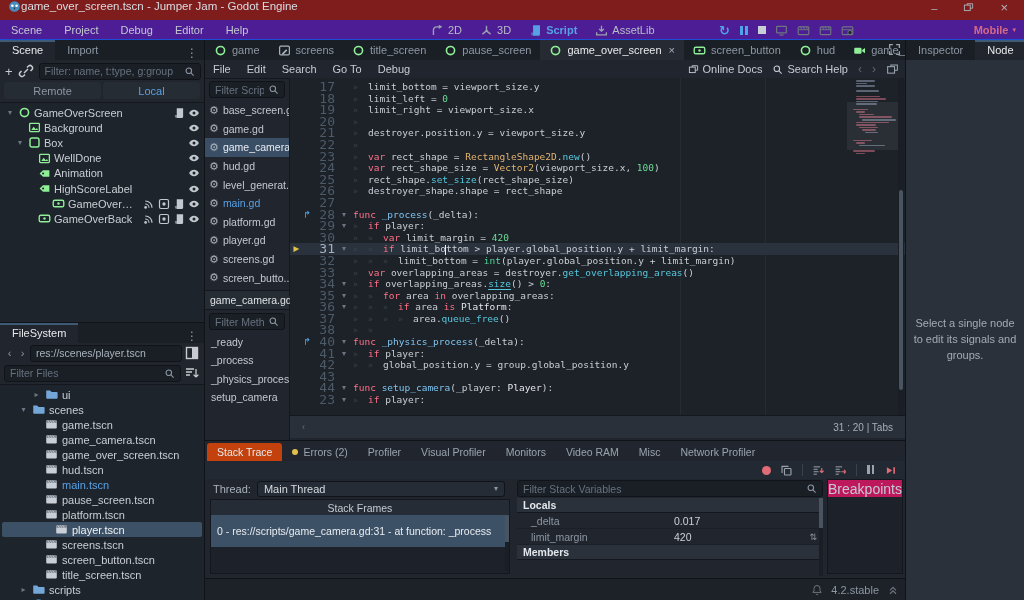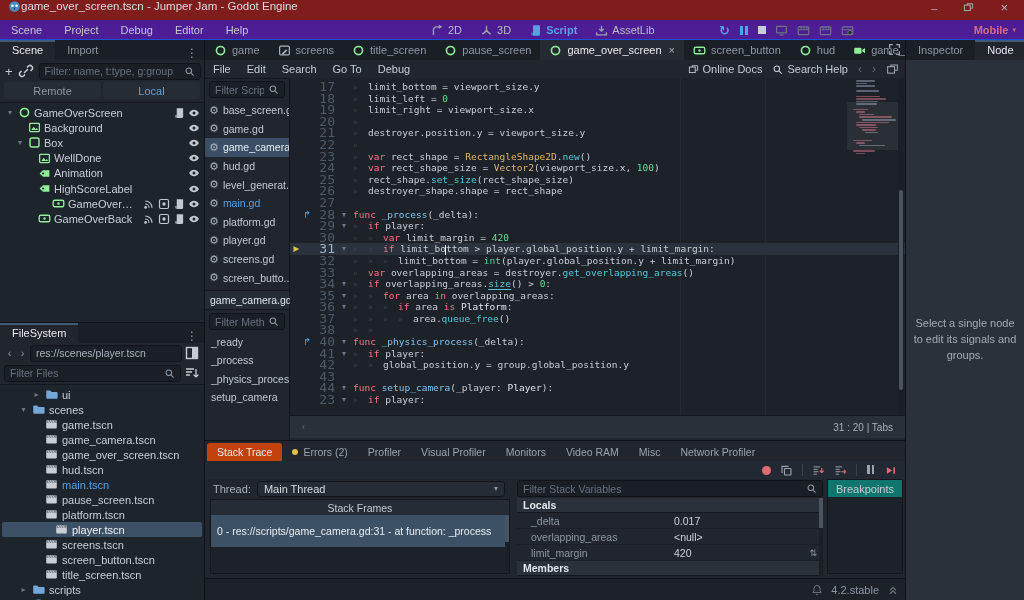--- a/index.html
+++ b/index.html
@@ -132,21 +132,21 @@
 #sf-scroll .thumb{position:absolute;top:0;left:0;right:0;height:26px;background:#4a5460}
 #vars{position:absolute;left:312px;top:57px;width:306px;height:78px;overflow:hidden}
 .vhdr{height:15px;background:#2a313b;display:flex;align-items:center;padding:0 6px;color:#e3e7ec;font-weight:bold;font-size:10.5px;border-bottom:1px solid #14181e}
 .lrow{height:16px;display:flex;align-items:center;font-size:10.5px;border-bottom:1px solid #1b2028}
 .lrow .ln{width:50%;padding-left:14px;color:#8c96a2;white-space:nowrap}
 .lrow .lv{flex:1;color:#ccd1d8;display:flex;align-items:center;padding-left:4px}
 .lrow .stepper{margin-left:auto;padding-right:6px;color:#8b95a2;font-size:9px}
 #vars-scroll{position:absolute;left:614px;top:57px;width:4px;height:78px;background:#1a1f25}
 #vars-scroll .thumb{position:absolute;top:0;left:0;right:0;height:30px;background:#4a5460}
 #breakpoints{position:absolute;left:622px;top:38px;width:76px;height:95px;background:#1d222a;border:1px solid #14181e}
-#breakpoints .hdr{height:17px;background:#0f766e;display:flex;align-items:center;justify-content:center;color:#c6cbd2;font-size:11px}
+#breakpoints .hdr{height:17px;background:#be185d;display:flex;align-items:center;justify-content:center;color:#c6cbd2;font-size:14px}
 
 #bottom-bar{position:absolute;left:0;right:0;bottom:0;height:22px;background:#1d2228;border-top:1px solid #0f1216;display:flex;align-items:center;padding:0 6px}
 .btab{display:flex;align-items:center;gap:5px;padding:0 9px;color:#9aa3ad;font-size:10.5px;height:22px}
 .btab.active{color:#57a0e4}
 #bb-right{margin-left:auto;display:flex;align-items:center;gap:8px;color:#8b95a2}
 #bb-right .ic{width:12px;height:12px;color:#6e7781}
 
 #dock-right{position:absolute;left:905px;right:0;top:40px;bottom:0;background:#2b313a;border-left:1px solid #0f1216}
 #dock-right .tabbar{background:#1a1f25}
 #node-empty{position:absolute;left:6px;right:6px;top:276px;text-align:center;color:#a4abb5;line-height:1.45;font-size:11px}
@@ -949,24 +949,20 @@
         </div>
     </div>
     <div id="vars">
       <div class="vhdr">Locals</div>
       <div id="locals-rows">
           <div class="lrow">
             <span class="ln">_delta</span>
             <span class="lv">0.017</span>
           </div>
           <div class="lrow">
-            <span class="ln">overlapping_areas</span>
-            <span class="lv">&lt;null&gt;</span>
-          </div>
-          <div class="lrow">
             <span class="ln">limit_margin</span>
             <span class="lv">420<span class="stepper">⇅</span></span>
           </div>
         </div>
       <div class="vhdr">Members</div>
     </div>
     <div id="vars-scroll">
         <div class="thumb"></div>
       </div>
     <div id="breakpoints">

